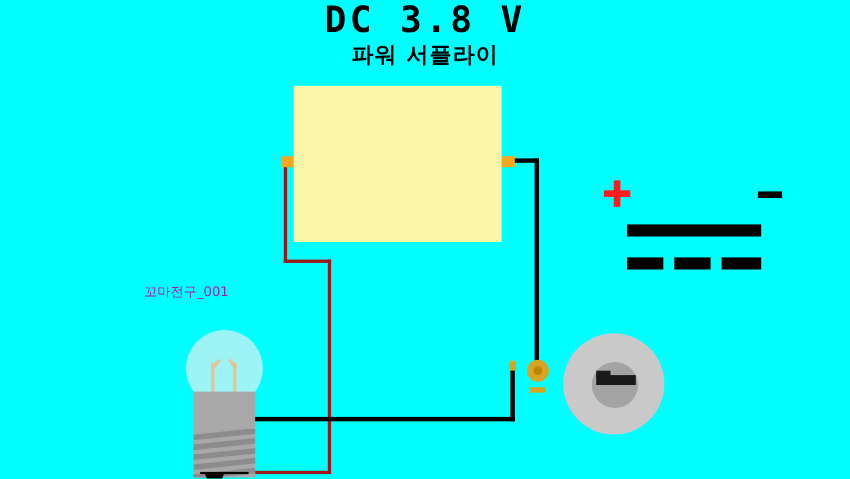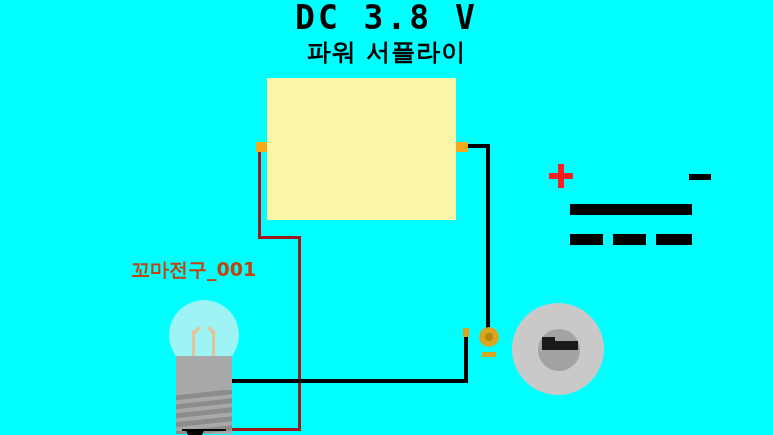--- a/index.html
+++ b/index.html
@@ -33,34 +33,34 @@
     color: #000000;
     font-family: "DejaVu Sans Mono", monospace;
     white-space: nowrap;
   }
   .title-sub {
     position: absolute;
     left: 0;
     top: 36px;
     width: 773px;
     text-align: center;
-    font-size: 24px;
+    font-size: 20px;
     font-weight: bold;
     letter-spacing: 1px;
     color: #000000;
     font-family: "DejaVu Sans", sans-serif;
     white-space: nowrap;
   }
 
   
   .comp-label {
     position: absolute;
-    font-size: 19px;
-    font-weight: bold;
-    color: #c2410c;
+    font-size: 12px;
+    font-weight: normal;
+    color: #a21caf;
     font-family: "DejaVu Sans", sans-serif;
     white-space: nowrap;
   }
   #label-bulb { left: 131px; top: 257px; }
   #label-switch { left: 492px; top: 257px; }
 
   
   #psu-body {
     position: absolute;
     left: 267px;

